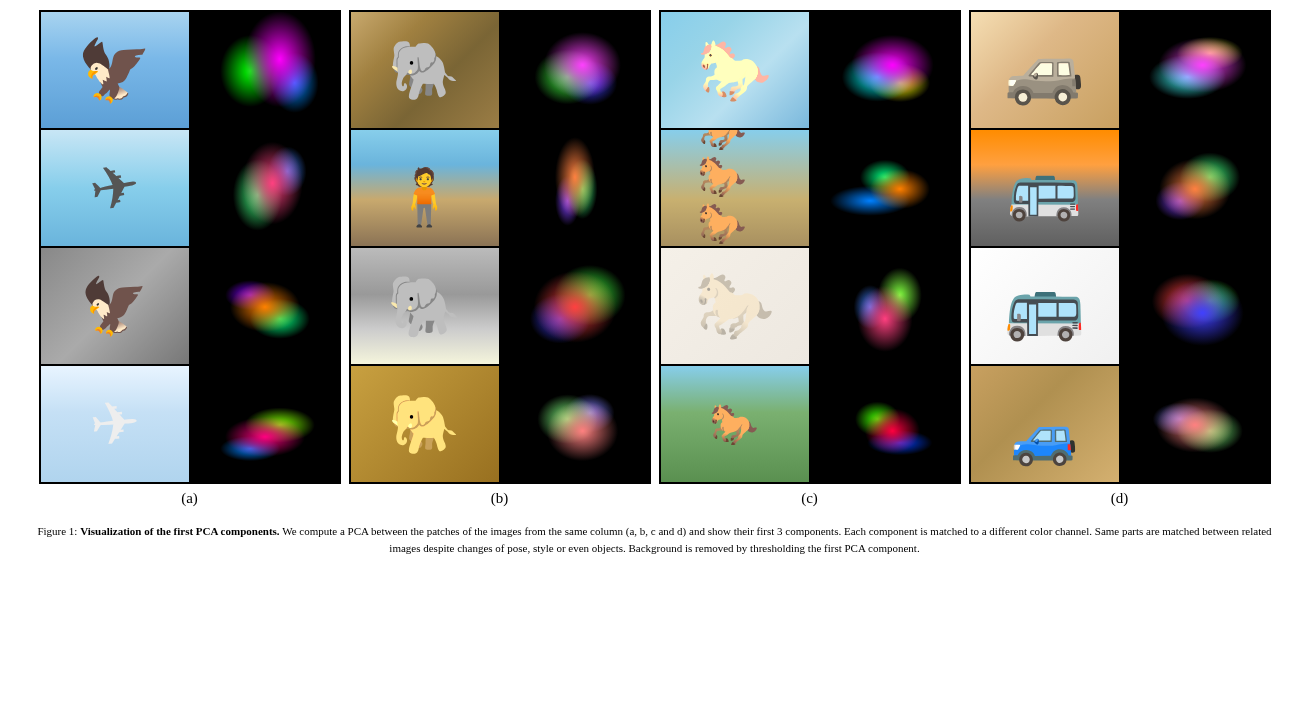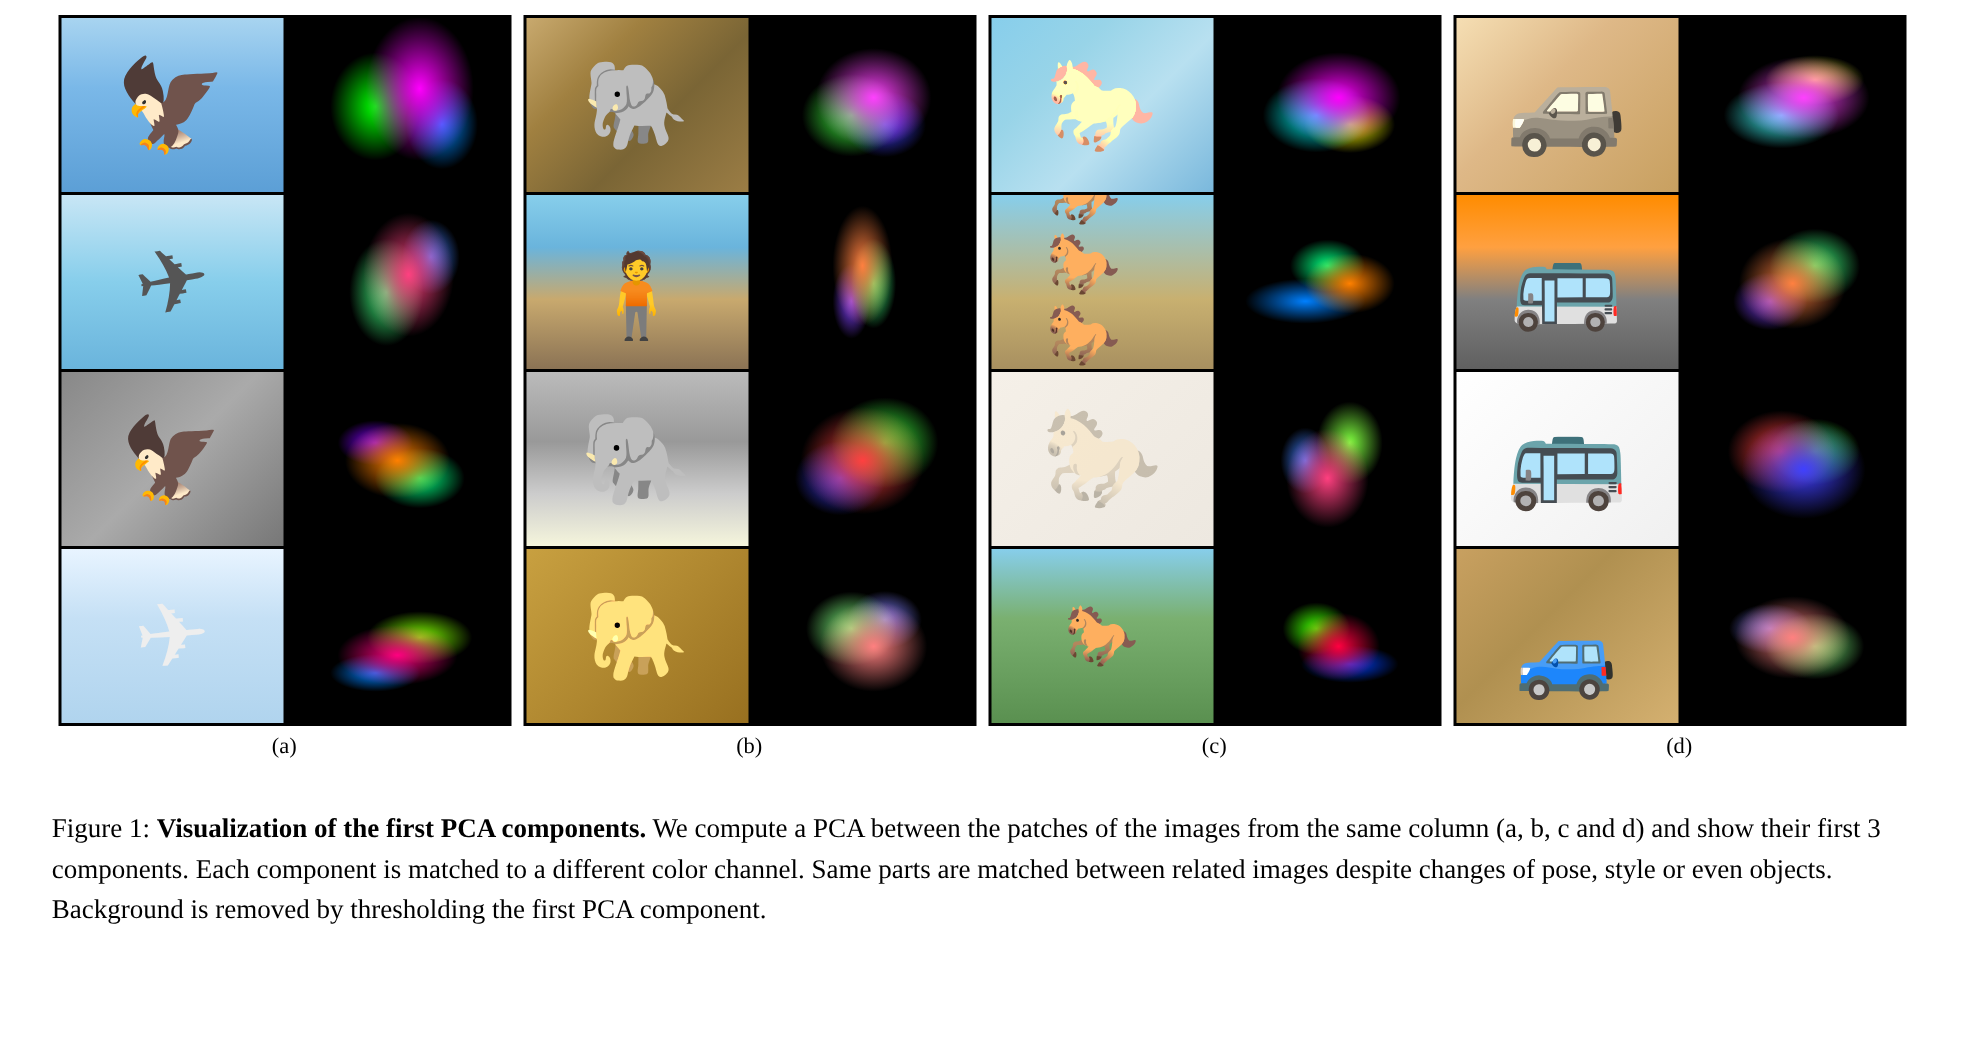--- a/index.html
+++ b/index.html
@@ -28,25 +28,25 @@
     }
 
     .column-label {
       margin-top: 6px;
       font-size: 15px;
       font-family: 'Times New Roman', Times, serif;
     }
 
     .caption {
       width: 1260px;
-      font-size: 18px;
+      font-size: 11px;
       line-height: 1.5;
-      text-align: left;
+      text-align: center;
       padding: 0 10px;
-      margin-top: 20px;
+      margin-top: 4px;
     }
 
     .cell {
       width: 148px;
       height: 118px;
       overflow: hidden;
       position: relative;
     }
 
     

